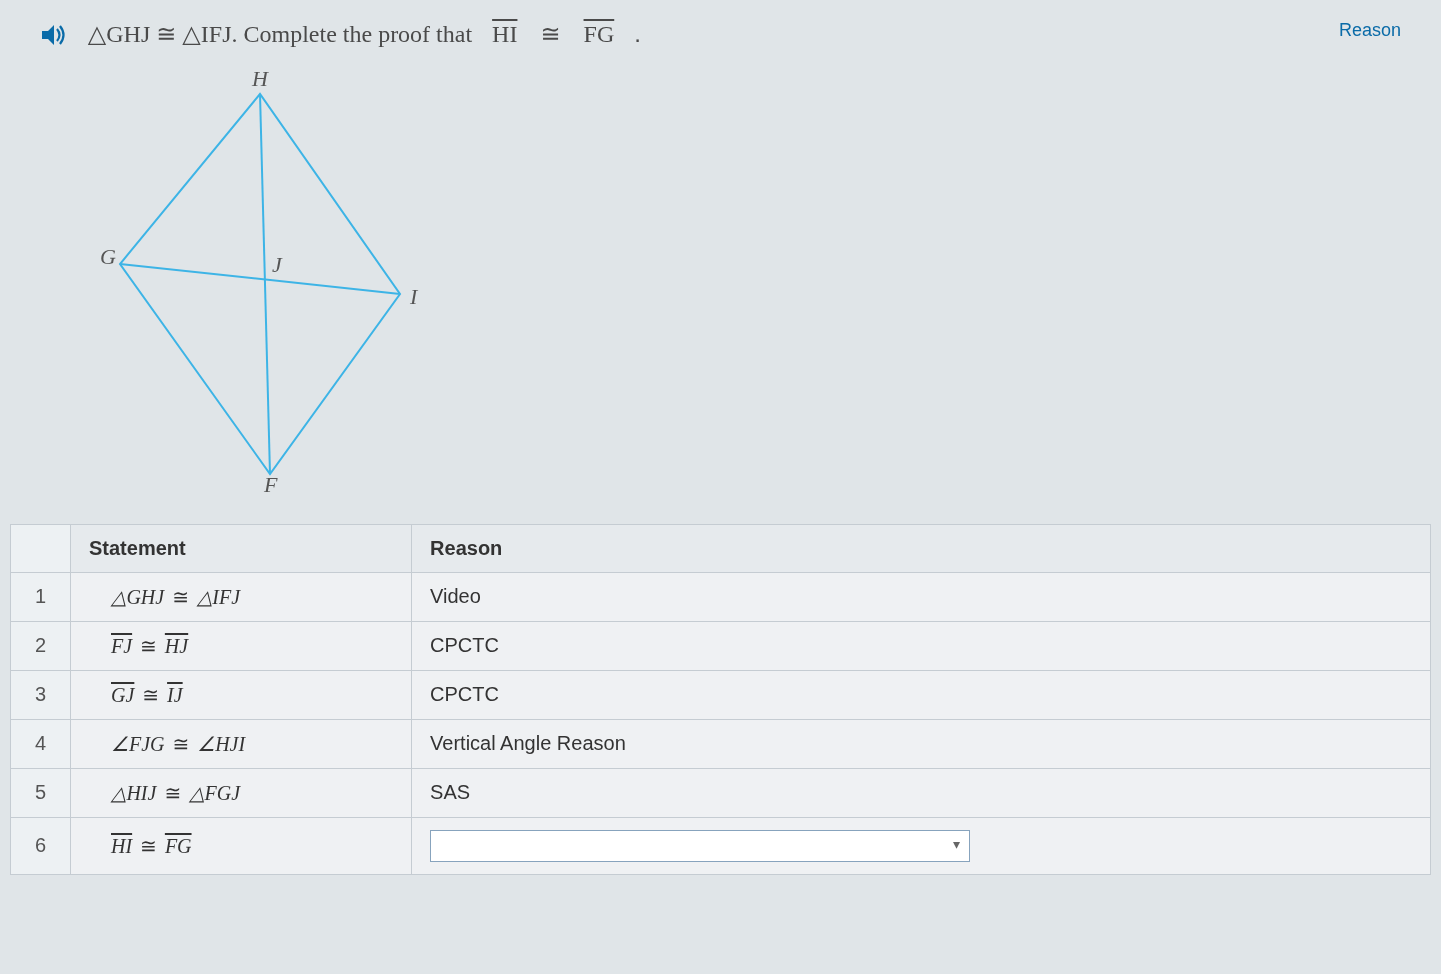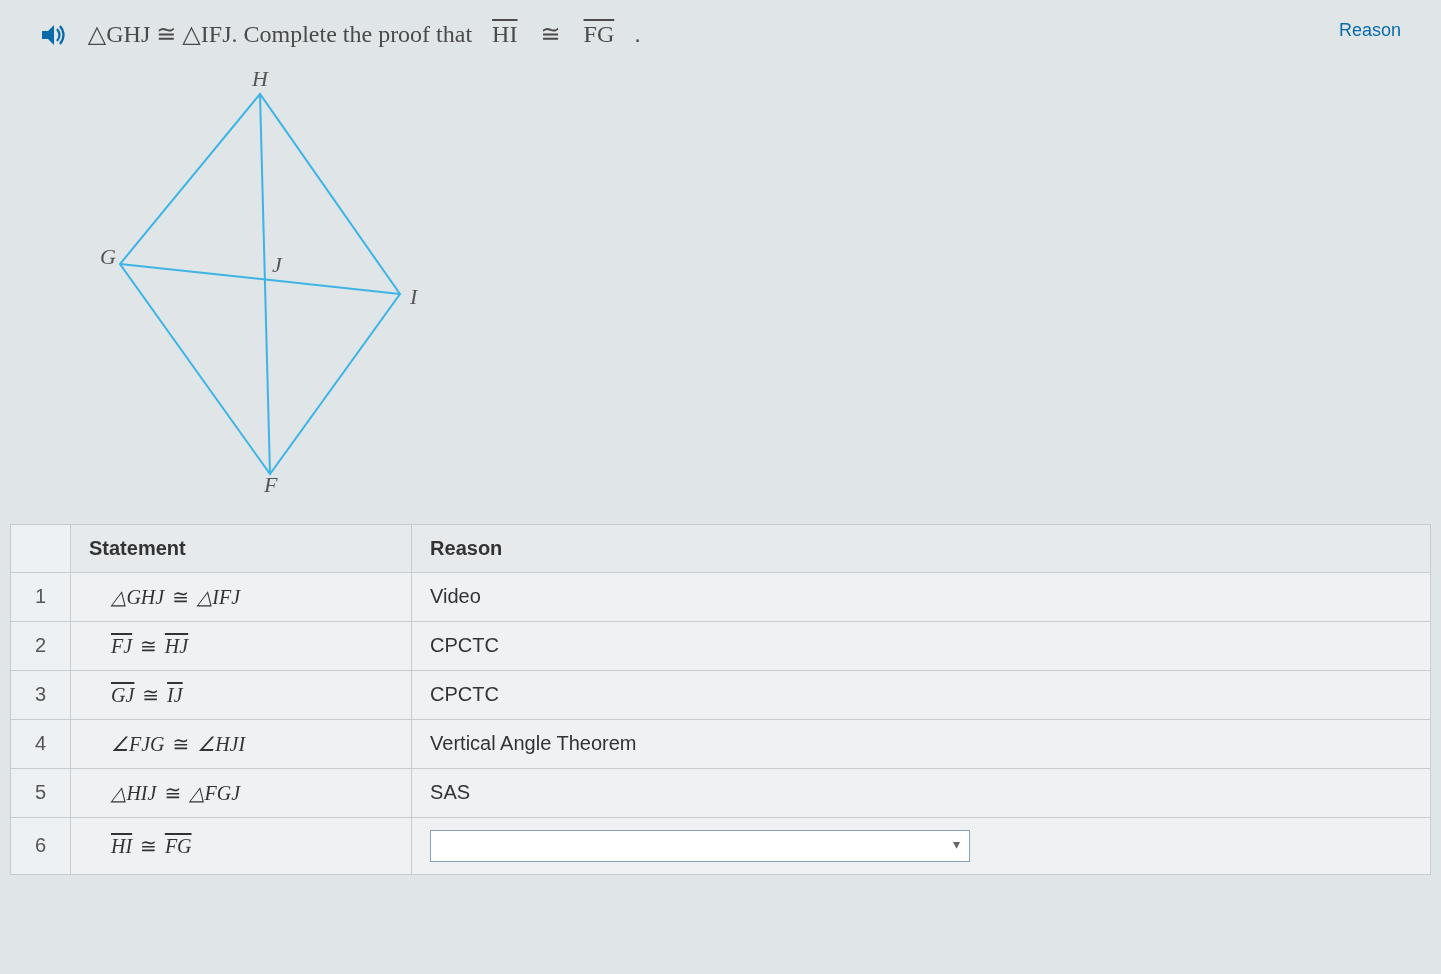--- a/index.html
+++ b/index.html
@@ -170,21 +170,21 @@
         <td>CPCTC</td>
       </tr>
       <tr>
         <td class="numcol">3</td>
         <td class="stmt"><span class="overline">GJ</span><span class="congr"> ≅ </span><span class="overline">IJ</span></td>
         <td>CPCTC</td>
       </tr>
       <tr>
         <td class="numcol">4</td>
         <td class="stmt"><span>∠FJG</span><span class="congr"> ≅ </span><span>∠HJI</span></td>
-        <td>Vertical Angle Theorem</td>
+        <td>Vertical Angle Reason</td>
       </tr>
       <tr>
         <td class="numcol">5</td>
         <td class="stmt"><span>△HIJ</span><span class="congr"> ≅ </span><span>△FGJ</span></td>
         <td>SAS</td>
       </tr>
       <tr>
         <td class="numcol">6</td>
         <td class="stmt"><span class="overline">HI</span><span class="congr"> ≅ </span><span class="overline">FG</span></td>
         <td>

